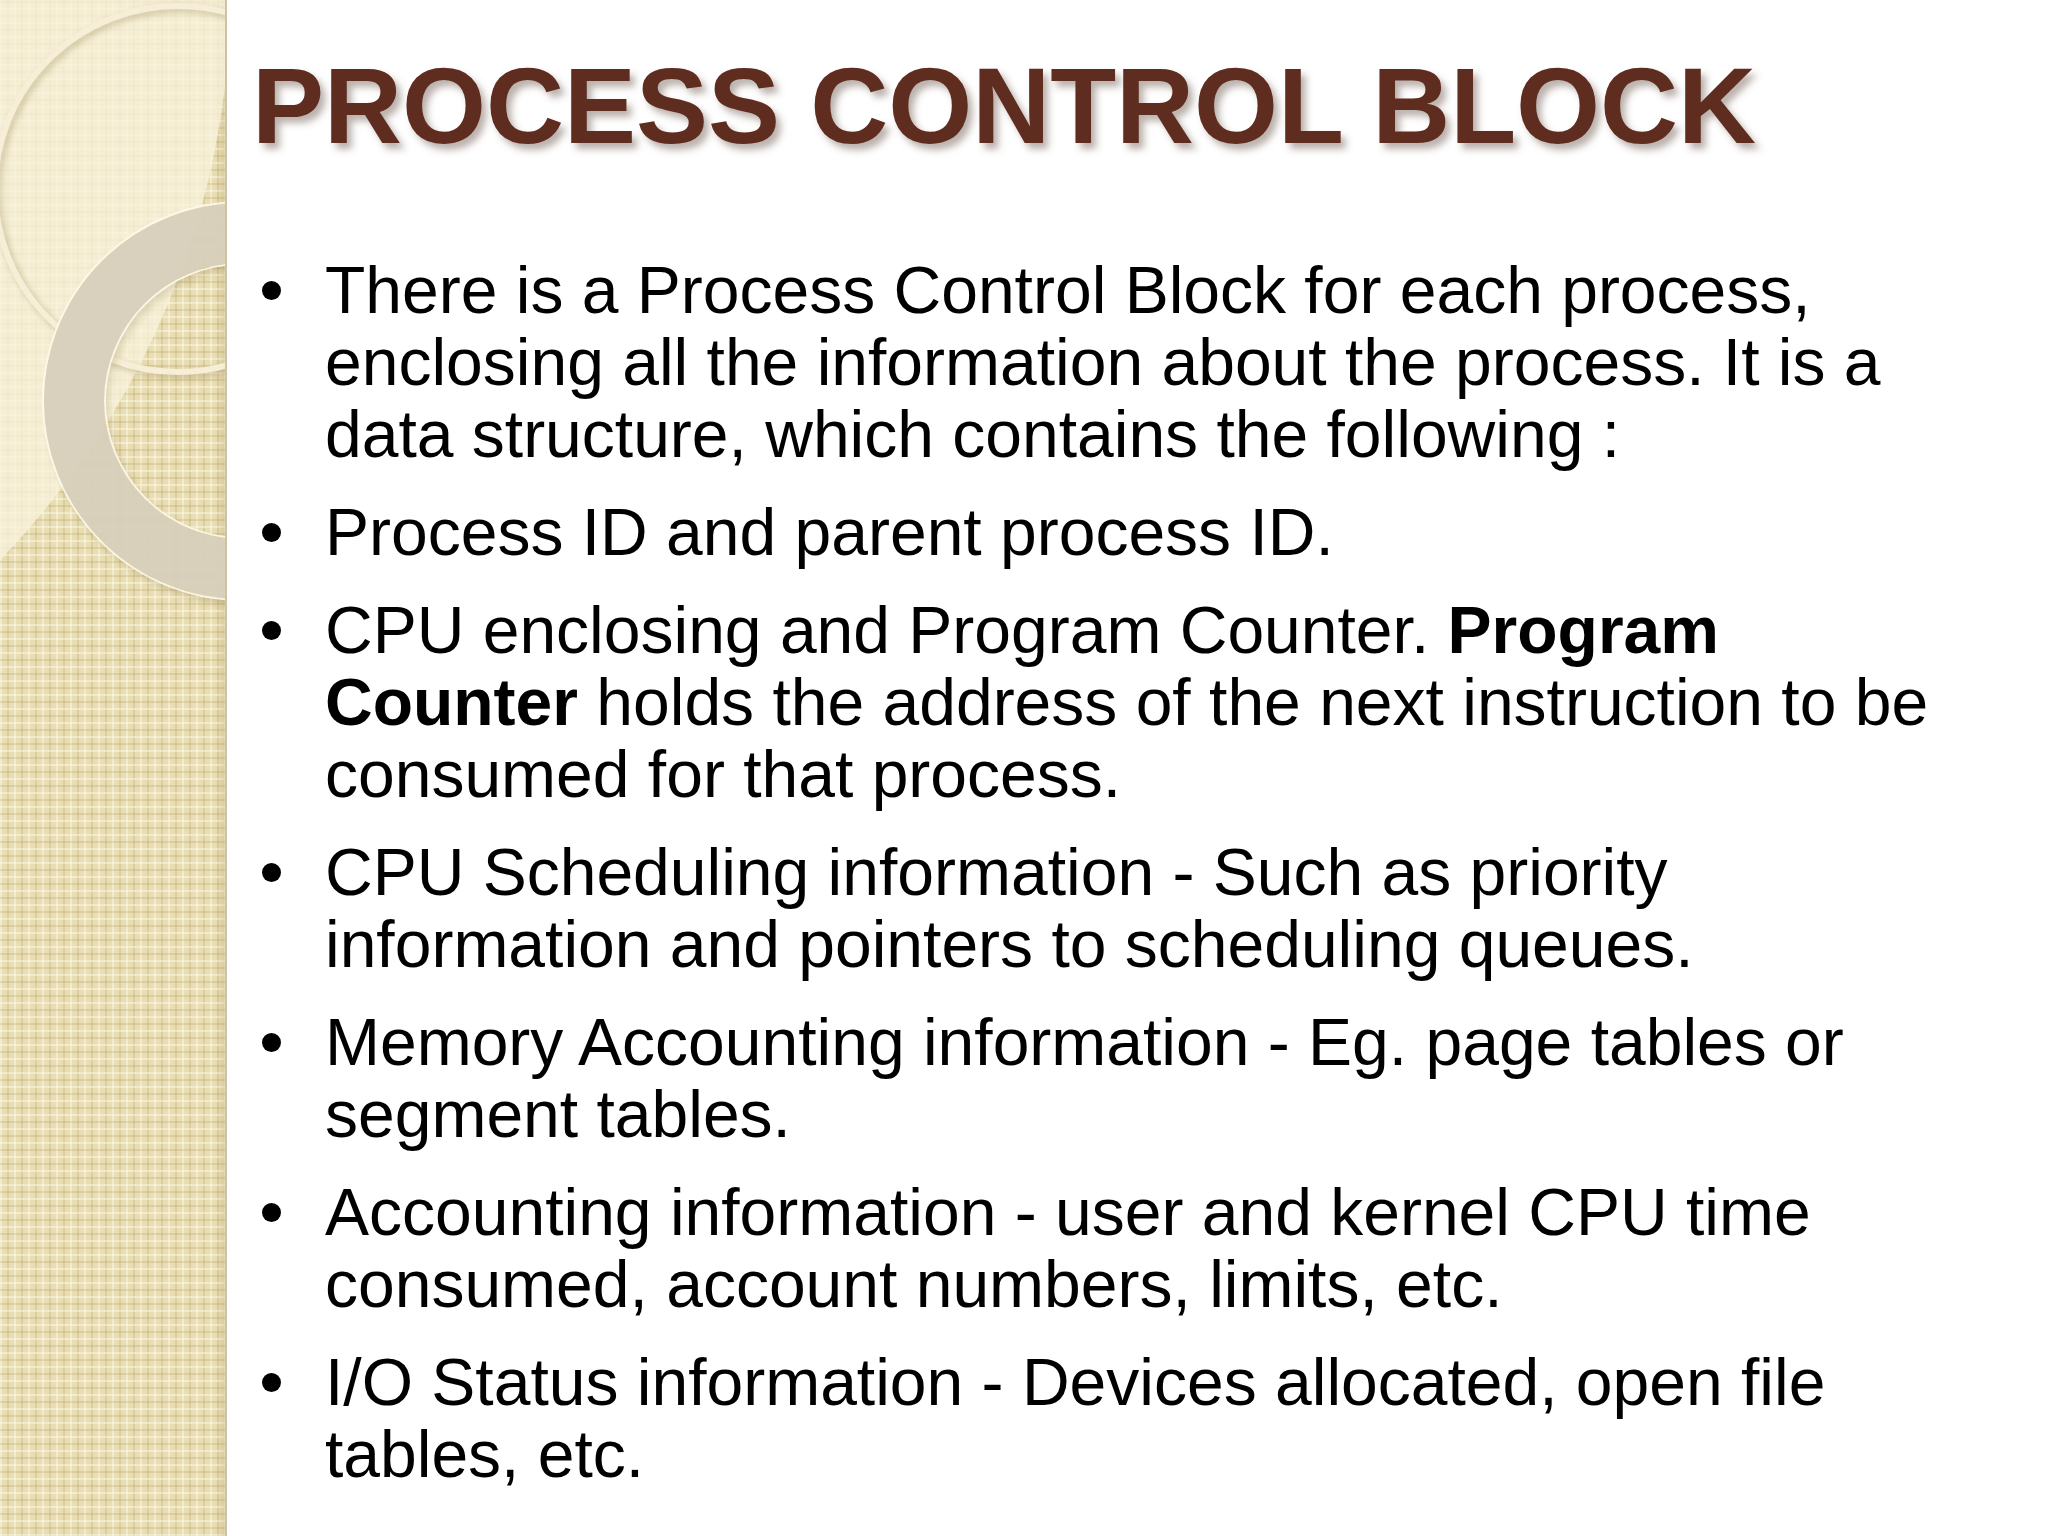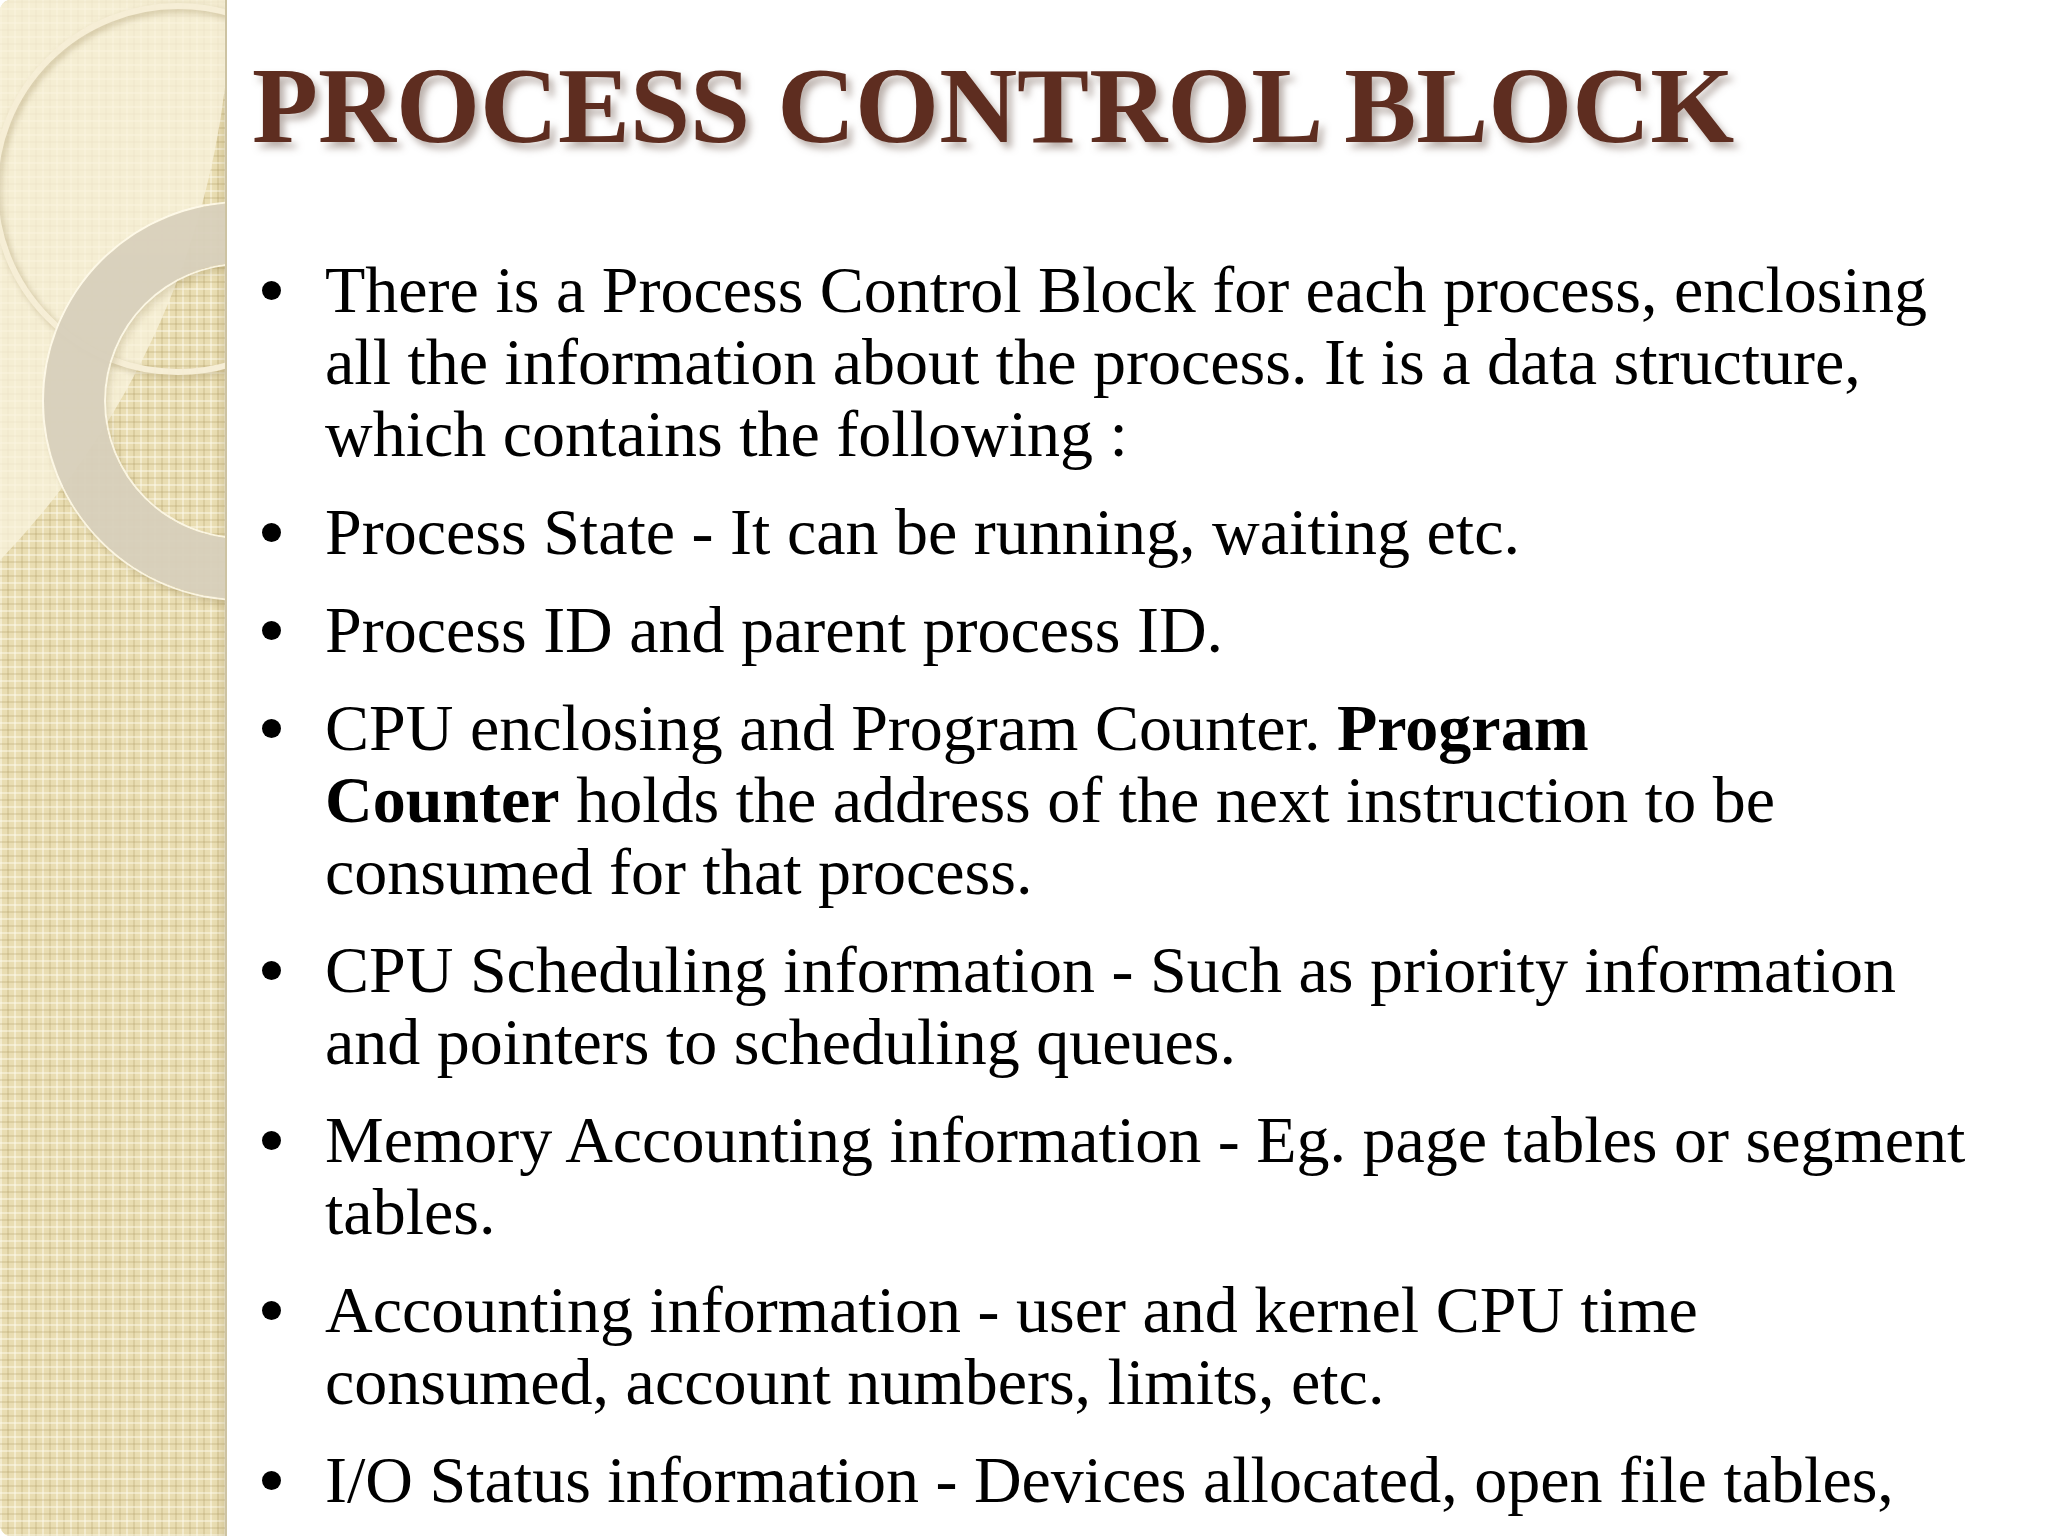--- a/index.html
+++ b/index.html
@@ -3,22 +3,21 @@
 <meta charset="utf-8">
 <style>
   html, body { margin: 0; padding: 0; background: #ffffff; }
 
   .slide {
     position: relative;
     width: 2048px;
     height: 1536px;
     overflow: hidden;
     background: var(--content-background, #ffffff);
-    font-family: Liberation Serif, serif;
-    border-radius: 11px;
+    font-family: Liberation Sans, sans-serif;
   }
 
   
   .sidebar {
     position: absolute;
     left: 0; top: 0;
     width: 225px; height: 100%;
     overflow: hidden;
     background-color: var(--sidebar-base-color, #E9DDB2);
     background-image:
@@ -121,21 +120,20 @@
   <aside class="sidebar">
     <div class="wash"></div>
     <div class="circle-thin"></div>
     <div class="ring-thick"></div>
   </aside>
 
   <main class="content">
     <h1 class="title">PROCESS CONTROL BLOCK</h1>
     <ul class="bullets" id="bullets">
         <li><span>There is a Process Control Block for each process, enclosing all the information about the process. It is a data structure, which contains the following :</span></li>
-        <li><span>Process State - It can be running, waiting etc.</span></li>
         <li><span>Process ID and parent process ID.</span></li>
         <li><span>CPU enclosing and Program Counter. </span><b>Program
 Counter</b><span> holds the address of the next instruction to be consumed for that process.</span></li>
         <li><span>CPU Scheduling information - Such as priority information and pointers to scheduling queues.</span></li>
         <li><span>Memory Accounting information - Eg. page tables or segment tables.</span></li>
         <li><span>Accounting information - user and kernel CPU time consumed, account numbers, limits, etc.</span></li>
         <li><span>I/O Status information - Devices allocated, open file tables, etc.</span></li>
       </ul>
   </main>
 

